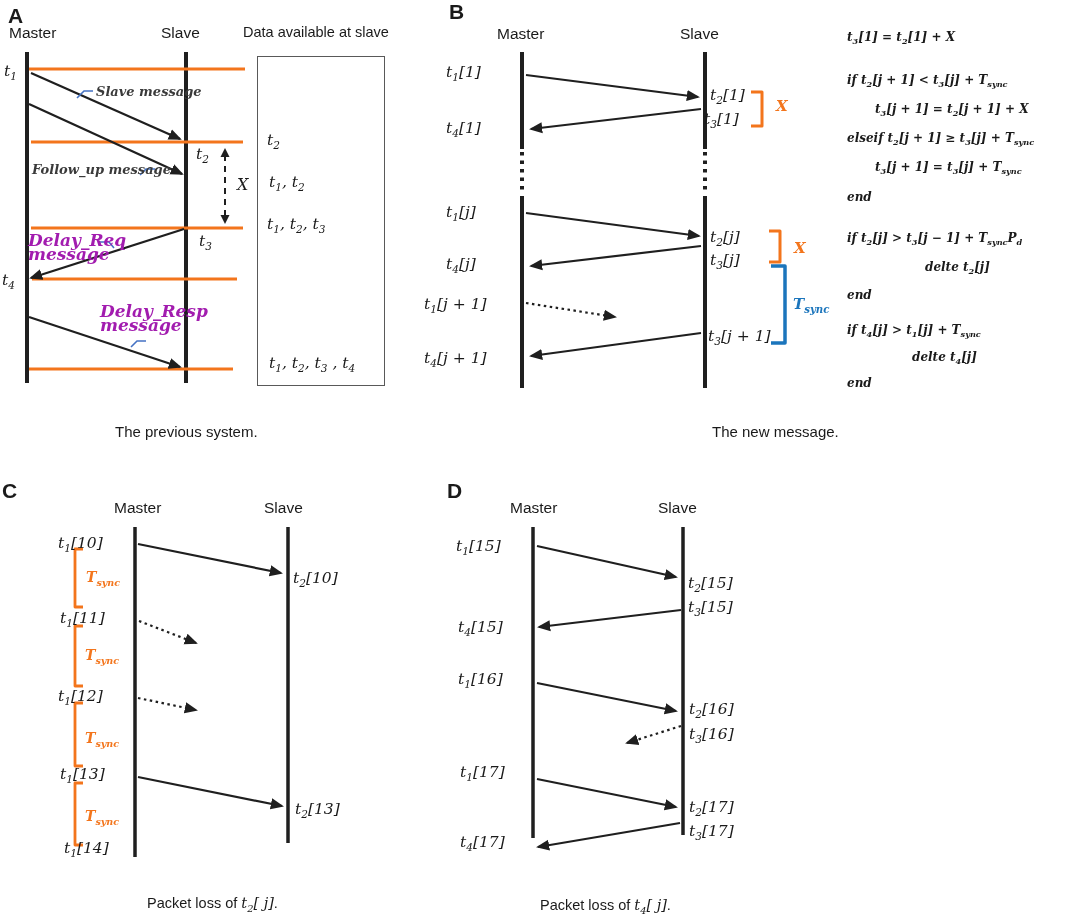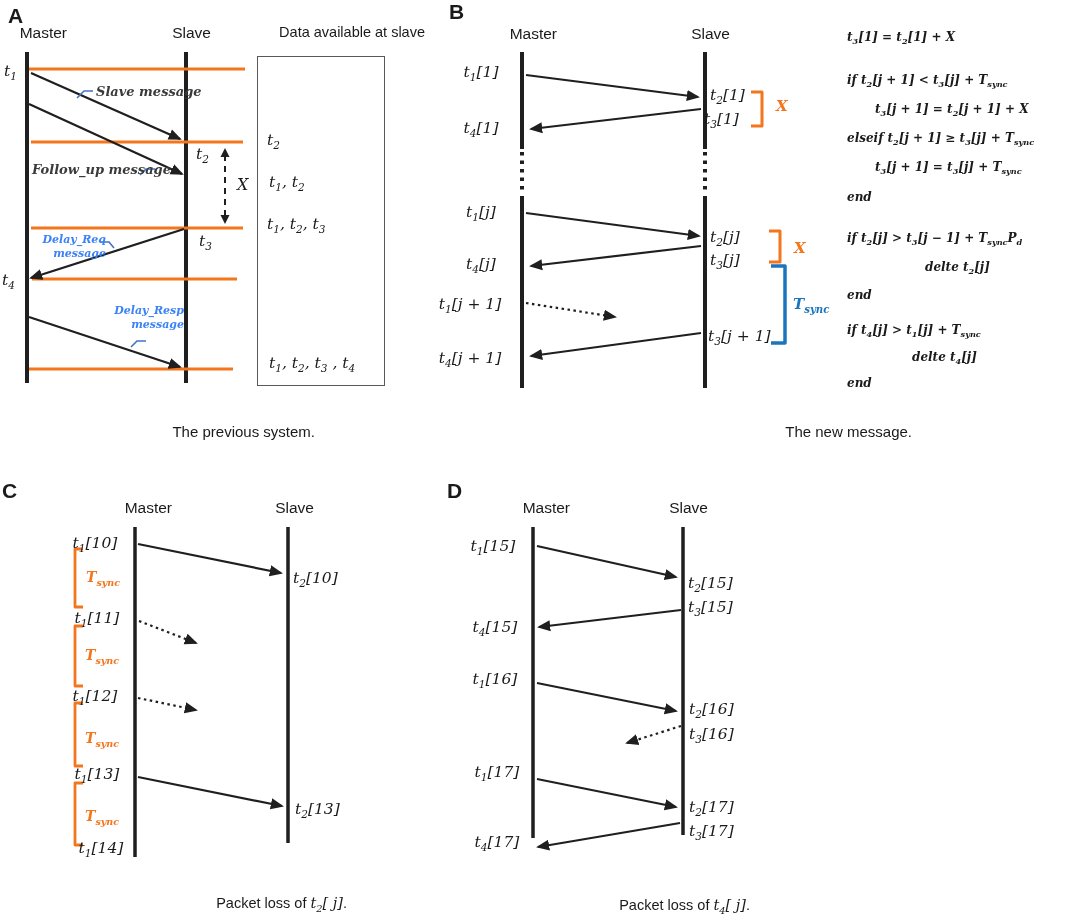--- a/index.html
+++ b/index.html
@@ -1,28 +1,28 @@
 <!DOCTYPE html>
 <html><head>
 <meta charset="utf-8">
 <style>
   *{margin:0;padding:0;box-sizing:border-box}
   html,body{background:#fff}
   body{width:1065px;height:917px;position:relative;font-family:"Liberation Sans",sans-serif;color:#1a1a1a;overflow:hidden}
   #canvas{position:absolute;left:0;top:0;width:1065px;height:917px;background:#fff}
   #art{position:absolute;left:0;top:0}
   .lbl{position:absolute;white-space:nowrap;line-height:1.12}
-  .c{text-align:right}
-  .r{text-align:center}
+  .c{text-align:left}
+  .r{text-align:left}
   .m{font-family:"DejaVu Serif",serif;font-style:italic}
   .letter{font-size:21px;font-weight:700;font-family:"Liberation Sans",sans-serif}
   .hdr{font-size:15.5px}
   .math{font-size:15.5px}
   .msg{font-size:13px;color:#3a3a3a;font-weight:600}
-  .msg2{font-size:11px;color:#3b82f6;font-weight:600;line-height:14px;white-space:normal}
+  .msg2{font-size:17px;color:#a21caf;font-weight:600;line-height:14px;white-space:normal}
   .code{font-size:12px;font-weight:600}
   .cap{font-size:15px}
   .cap2{font-size:14.5px}
   .orange{color:#F3751C;font-weight:700}
   .blue{color:#1B75BC;font-weight:700}
   sub{font-size:68%;line-height:0}
   b{font-weight:800}
   .databox{position:absolute;left:257px;top:56px;width:128px;height:330px;border:1.5px solid #595959;background:#fff}
 </style>
 </head>

